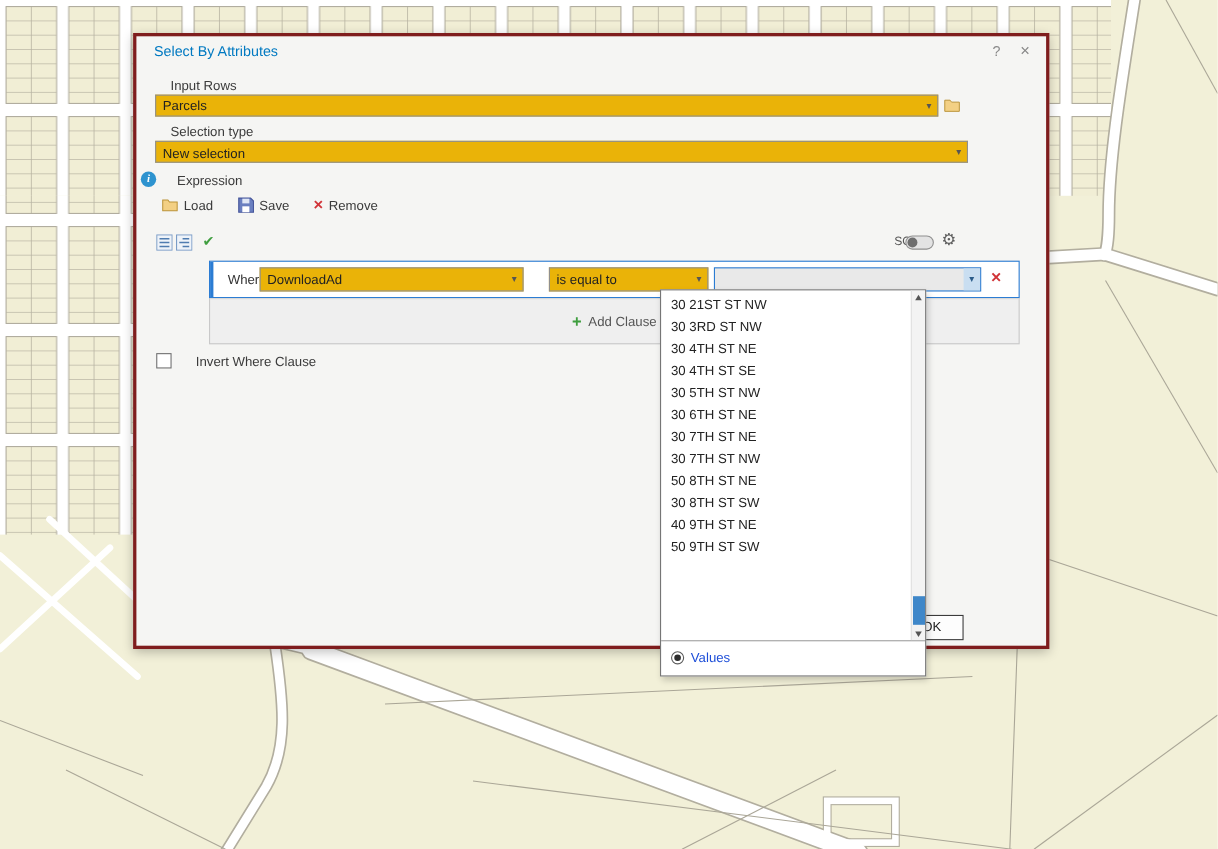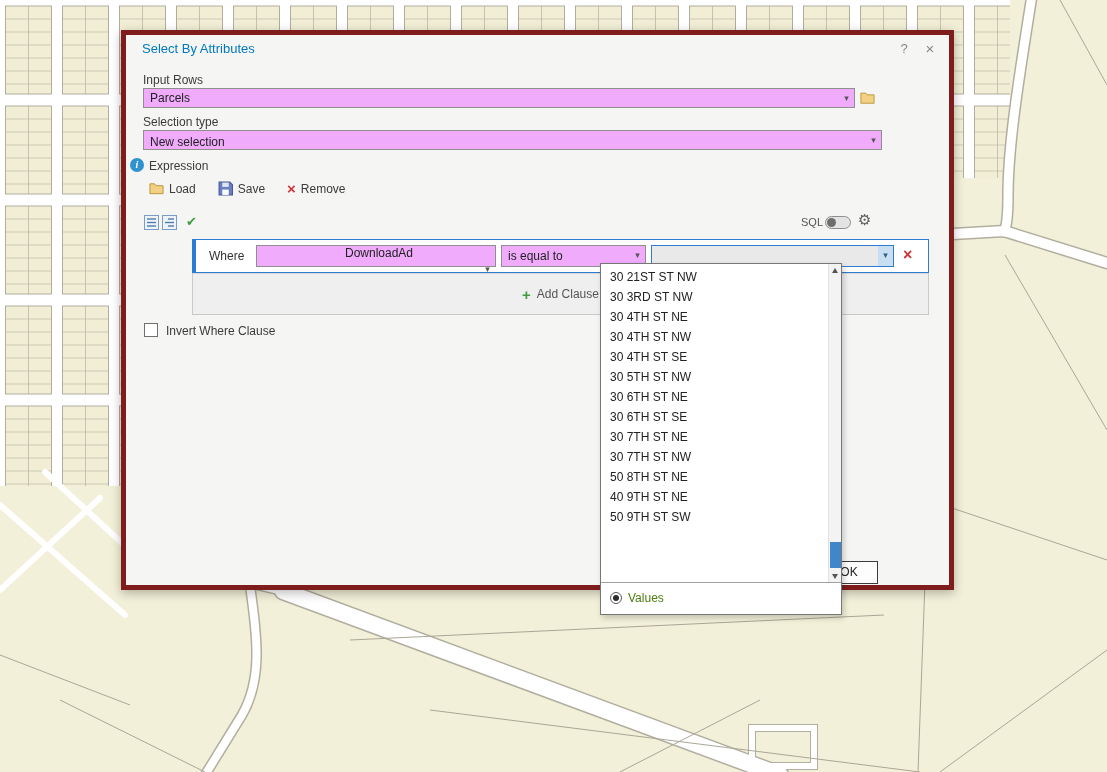--- a/index.html
+++ b/index.html
@@ -5,26 +5,26 @@
   * { margin:0; padding:0; box-sizing:border-box; }
   html,body { width:1107px; height:772px; overflow:hidden; font-family:"Liberation Sans","DejaVu Sans",sans-serif; }
   #stage { position:relative; width:1107px; height:772px; background:#f2f0d8; }
   .abs { position:absolute; }
 
   
   #map { position:absolute; left:0; top:0; z-index:0; }
 
   
   .dialog { position:absolute; left:121px; top:30px; width:833px; height:560px;
-            background:#f5f5f3; border:5px solid #7f1d1d; box-shadow:0 3px 10px rgba(0,0,0,.28); z-index:5; }
+            background:#f5f5f3; border:3px solid #7f1d1d; box-shadow:0 3px 10px rgba(0,0,0,.28); z-index:5; }
   .titlebar { position:absolute; left:0; top:0; right:0; height:27px; }
   .title { position:absolute; left:16px; top:6px; font-size:13px; color:#0079c1; }
   .tb-btn { position:absolute; top:5px; width:18px; height:18px; text-align:center; font-size:13px; color:#888; cursor:default; line-height:18px; }
-  .lbl { position:absolute; font-size:12px; color:#3b3b3b; }
-  .combo { position:absolute; height:20px; background:#f0abfc; border:1px solid #8f8f8f; display:flex; align-items:center; font-size:12px; color:#222; padding-left:6px; }
+  .lbl { position:absolute; font-size:12px; color:#3b3b3b;margin-left:14px; }
+  .combo { position:absolute; height:20px; background:#eab308; border:1px solid #8f8f8f; display:flex; align-items:center; font-size:12px; color:#222; padding-left:6px; }
   .combo .arrow { margin-left:auto; width:15px; text-align:center; color:#555; font-size:9px; align-self:stretch; line-height:18px; }
   .icon-btn { position:absolute; display:inline-flex; align-items:center; }
   .tool-item { display:inline-flex; align-items:center; gap:5px; font-size:12px; color:#3b3b3b; margin-right:22px; cursor:default; }
   .info-circle { width:14px; height:14px; border-radius:50%; background:#2e93cf; color:#fff; font-size:10px; font-family:"Liberation Serif",serif; font-style:italic; font-weight:bold; text-align:center; line-height:14px; display:inline-block; }
   .mini-icon { width:15px; height:15px; display:inline-block; }
   .check { color:#3f9e3f; font-size:13px; font-weight:bold; }
   .toggle { position:absolute; width:26px; height:13px; border:1px solid #8f8f8f; border-radius:8px; background:#e3e3e3; }
   .toggle .knob { position:absolute; left:1px; top:1px; width:9px; height:9px; border-radius:50%; background:#6e6e6e; }
   .gear { font-size:15px; color:#5d5d5d; }
 
@@ -45,21 +45,21 @@
   .dd-panel { position:absolute; left:600px; top:263px; width:242px; background:#fff; border:1px solid #767676; z-index:10; box-shadow:2px 3px 6px rgba(0,0,0,.2); }
   .dd-list { position:relative; height:318px; overflow:hidden; padding-top:3px; }
   .dd-item { height:20px; line-height:20px; padding-left:9px; padding-right:32px; font-size:12px; color:#222; white-space:nowrap; }
   .dd-scroll { position:absolute; right:0; top:0; width:13px; height:318px; background:#f3f3f3; border-left:1px solid #e0e0e0; }
   .sc-arrow { position:absolute; left:0; width:13px; height:13px; }
   .sc-arrow::after { content:''; position:absolute; left:3px; border-left:3.5px solid transparent; border-right:3.5px solid transparent; }
   .sc-up::after { top:4px; border-bottom:5px solid #555; }
   .sc-down::after { top:5px; border-top:5px solid #555; }
   .sc-thumb { position:absolute; left:1px; width:11px; height:26px; bottom:14px; background:#3f87c9; }
   .dd-radios { border-top:1px solid #a0a0a0; padding:5px 9px 6px 9px; }
-  .radio-row { display:flex; align-items:center; gap:6px; height:20px; font-size:12px; color:#4d7c0f; }
+  .radio-row { display:flex; align-items:center; gap:6px; height:20px; font-size:12px; color:#1d4ed8; }
   .radio { width:12px; height:12px; border:1px solid #5a5a5a; border-radius:50%; background:#fff; position:relative; }
   .radio.checked::after { content:''; position:absolute; left:2px; top:2px; width:6px; height:6px; border-radius:50%; background:#2d2d2d; }
 </style>
 </head>
 <body>
 
 <div id="stage">
 
   <svg id="map" width="1107" height="772" viewBox="0 0 1107 772">
     <defs>
@@ -187,21 +187,21 @@
 
     <span class="lbl" style="left:675px; top:181px; font-size:11px; color:#555;">SQL</span>
     <span class="toggle" style="left:699px; top:181px;">
         <span class="knob"></span>
       </span>
     <span class="icon-btn gear" style="left:732px; top:176px;">⚙</span>
 
     <div class="builder">
       <div class="clause-row">
         <span class="where">Where</span>
-        <div class="combo cl-combo" style="left:63px; width:240px;flex-direction:column;">
+        <div class="combo cl-combo" style="left:45px; width:240px;">
           <span>DownloadAd</span>
           <span class="arrow">▾</span>
         </div>
         <div class="combo cl-combo" style="left:308px; width:145px;">
           <span>is equal to</span>
           <span class="arrow">▾</span>
         </div>
         <div class="combo cl-combo open" style="left:458px; width:243px;">
           <span></span>
           <span class="arrow">▾</span>
@@ -219,28 +219,27 @@
 
     <button class="ok-btn">OK</button>
   </div>
 
   <div class="dd-panel">
     <div class="dd-list">
       <div>
           <div class="dd-item">30 21ST ST NW</div>
           <div class="dd-item">30 3RD ST NW</div>
           <div class="dd-item">30 4TH ST NE</div>
-          <div class="dd-item">30 4TH ST NW</div>
           <div class="dd-item">30 4TH ST SE</div>
           <div class="dd-item">30 5TH ST NW</div>
           <div class="dd-item">30 6TH ST NE</div>
-          <div class="dd-item">30 6TH ST SE</div>
           <div class="dd-item">30 7TH ST NE</div>
           <div class="dd-item">30 7TH ST NW</div>
           <div class="dd-item">50 8TH ST NE</div>
+          <div class="dd-item">30 8TH ST SW</div>
           <div class="dd-item">40 9TH ST NE</div>
           <div class="dd-item">50 9TH ST SW</div>
         </div>
       <div class="dd-scroll">
         <span class="sc-arrow sc-up" style="top:0;"></span>
         <span class="sc-thumb"></span>
         <span class="sc-arrow sc-down" style="bottom:0;"></span>
       </div>
     </div>
     <div class="dd-radios">

